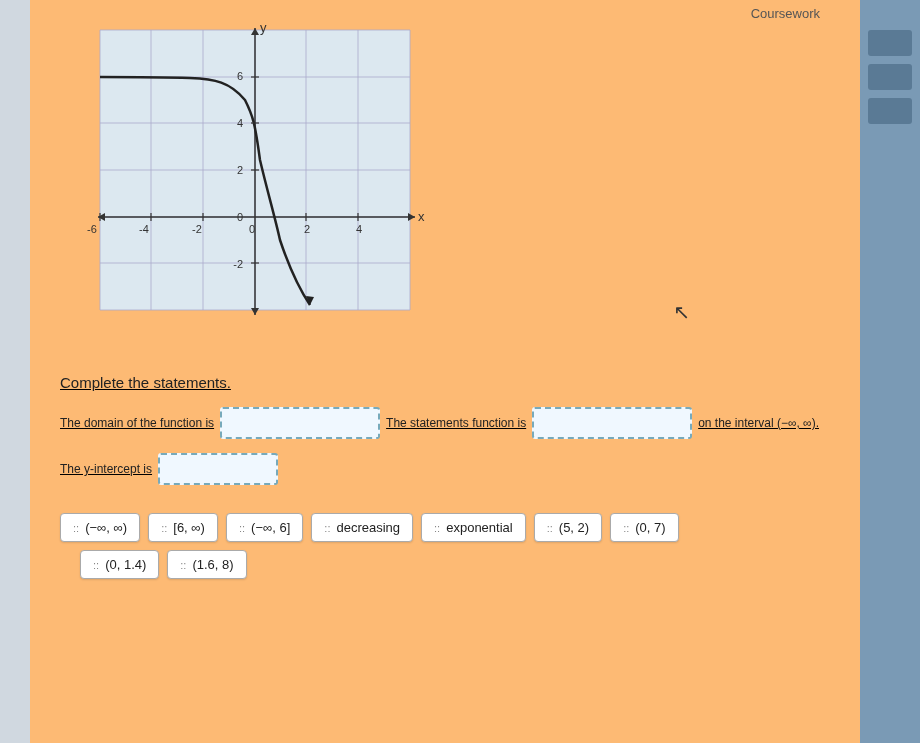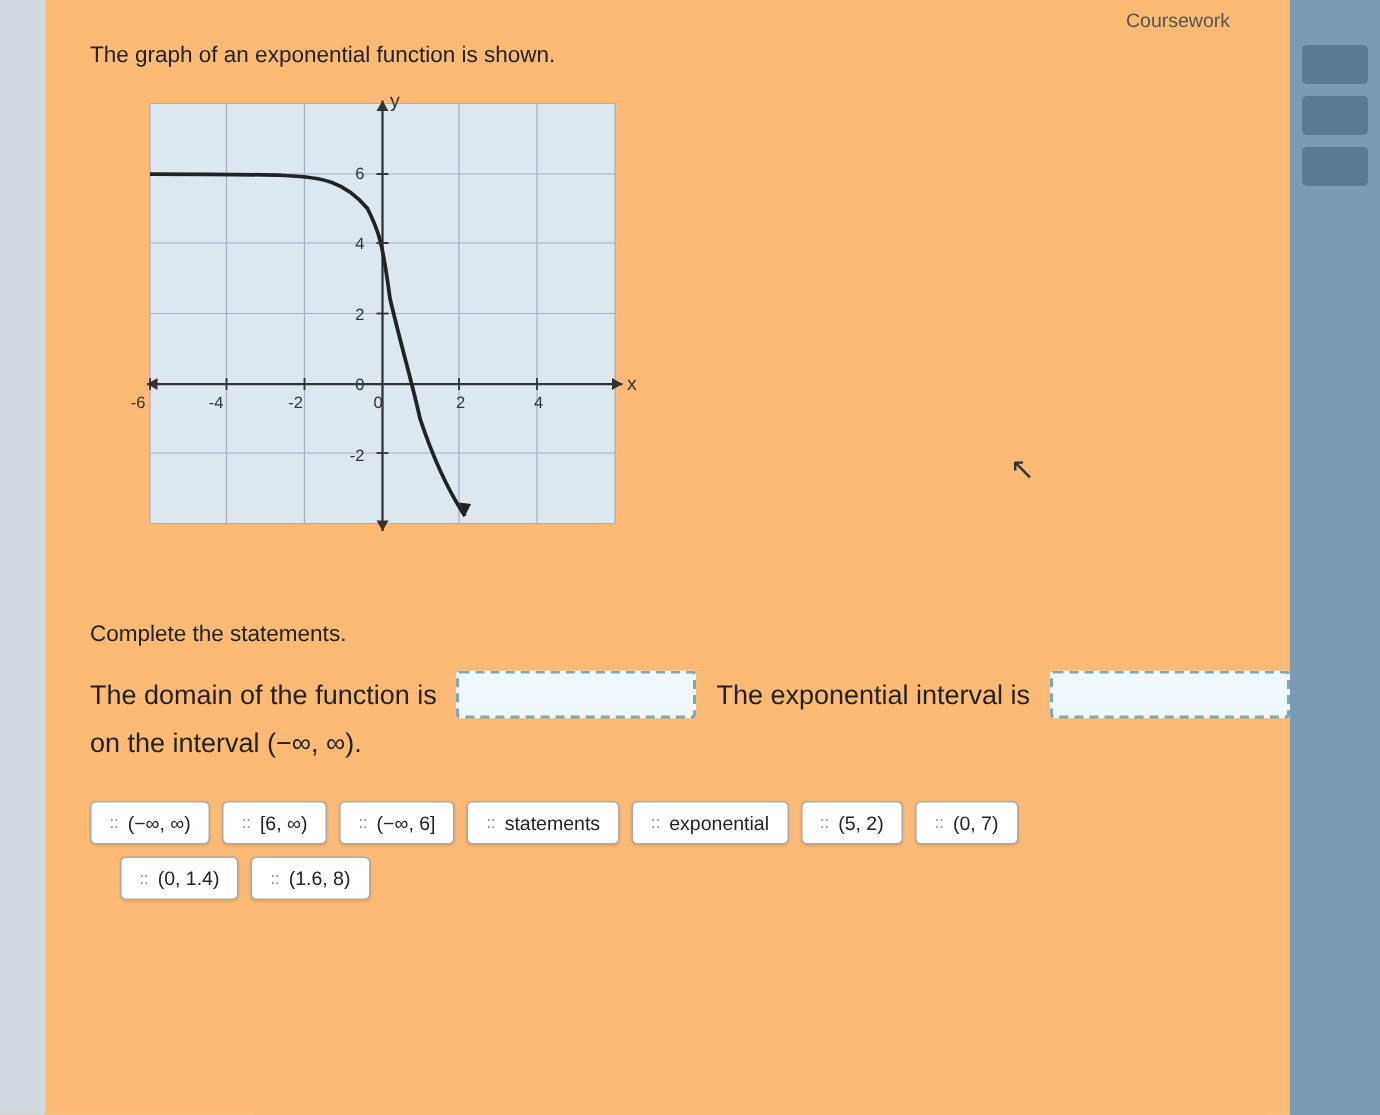--- a/index.html
+++ b/index.html
@@ -60,38 +60,38 @@
       margin: 0 0 20px 0;
       display: inline-block;
     }
 
     .graph-svg {
       display: block;
     }
 
     .statements-section {
       margin-top: 10px;
+      text-decoration: underline;
     }
 
     .complete-label {
       font-size: 15px;
       color: #222;
       margin-bottom: 16px;
       font-weight: normal;
     }
 
     .statement-row {
       display: flex;
       align-items: center;
       gap: 6px;
-      font-size: 18px;
+      font-size: 12px;
       color: #222;
       margin-bottom: 14px;
       flex-wrap: wrap;
-      justify-content: space-between;
     }
 
     .drop-box {
       display: inline-block;
       border: 2px dashed #7ab;
       background: #f0f8ff;
       min-width: 160px;
       height: 32px;
       border-radius: 3px;
       vertical-align: middle;
@@ -155,21 +155,20 @@
   </style>
 </head>
 <body>
 
 <div class="main-container">
 
   
   <div class="coursework-label">Coursework</div>
 
   
-  <div class="page-title">The graph of an exponential function is shown.</div>
 
   
   <div class="graph-area">
     <svg class="graph-svg" width="380" height="320">
 
       <rect x="40" y="10" width="310" height="280" fill="#dce8f0"></rect>
 
       <line x1="40" y1="10" x2="40" y2="290" stroke="#aac" stroke-width="0.8"></line>
       <line x1="91" y1="10" x2="91" y2="290" stroke="#aac" stroke-width="0.8"></line>
       <line x1="143" y1="10" x2="143" y2="290" stroke="#aac" stroke-width="0.8"></line>
@@ -231,44 +230,48 @@
     </svg>
   </div>
 
   
   <div class="statements-section">
     <div class="complete-label">Complete the statements.</div>
 
     <div class="statement-row">
       <span>The domain of the function is</span>
       <div class="drop-box"></div>
-      <span>The exponential interval is</span>
+      <span>The statements function is</span>
       <div class="drop-box"></div>
       <span>on the interval (−∞, ∞).</span>
     </div>
 
+    <div class="statement-row">
+      <span>The y-intercept is</span>
+      <div class="drop-box drop-box-sm"></div>
+    </div>
   </div>
 
   
   <div class="draggable-options">
     <div class="draggable-option">
       <span class="drag-handle">::</span>
       <span>(−∞, ∞)</span>
     </div>
     <div class="draggable-option">
       <span class="drag-handle">::</span>
       <span>[6, ∞)</span>
     </div>
     <div class="draggable-option">
       <span class="drag-handle">::</span>
       <span>(−∞, 6]</span>
     </div>
     <div class="draggable-option">
       <span class="drag-handle">::</span>
-      <span>statements</span>
+      <span>decreasing</span>
     </div>
     <div class="draggable-option">
       <span class="drag-handle">::</span>
       <span>exponential</span>
     </div>
     <div class="draggable-option">
       <span class="drag-handle">::</span>
       <span>(5, 2)</span>
     </div>
     <div class="draggable-option">

